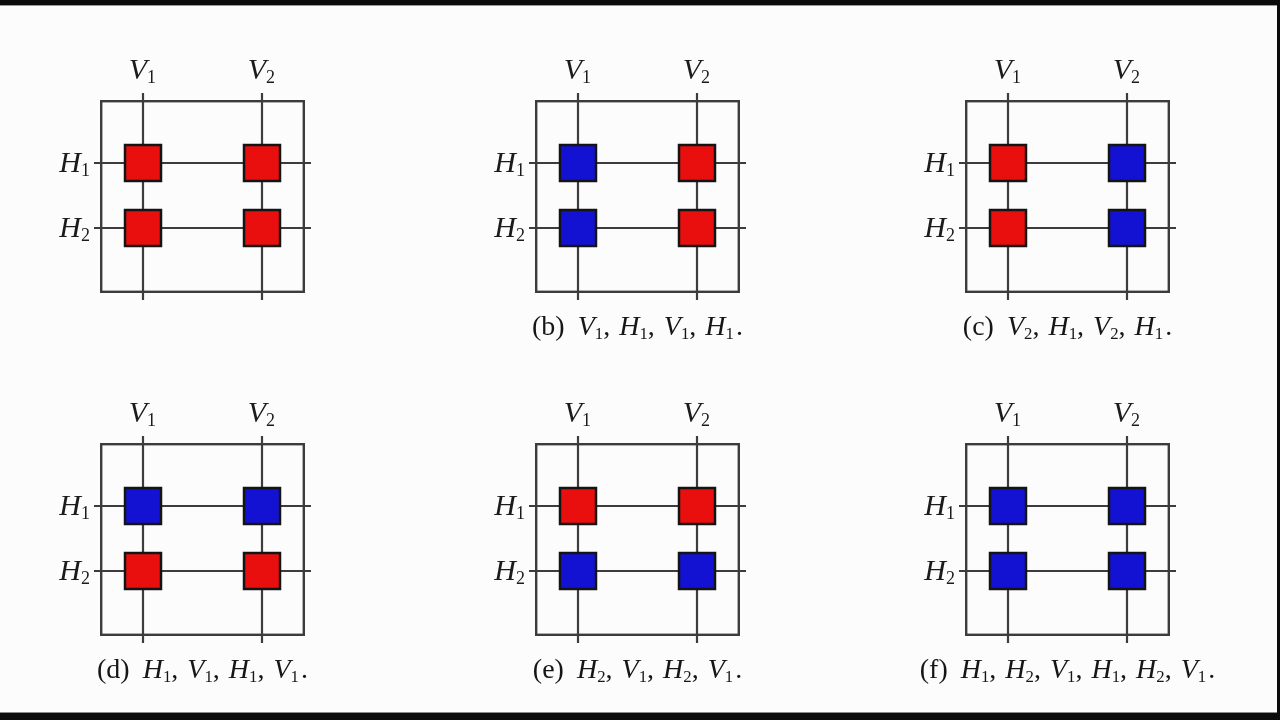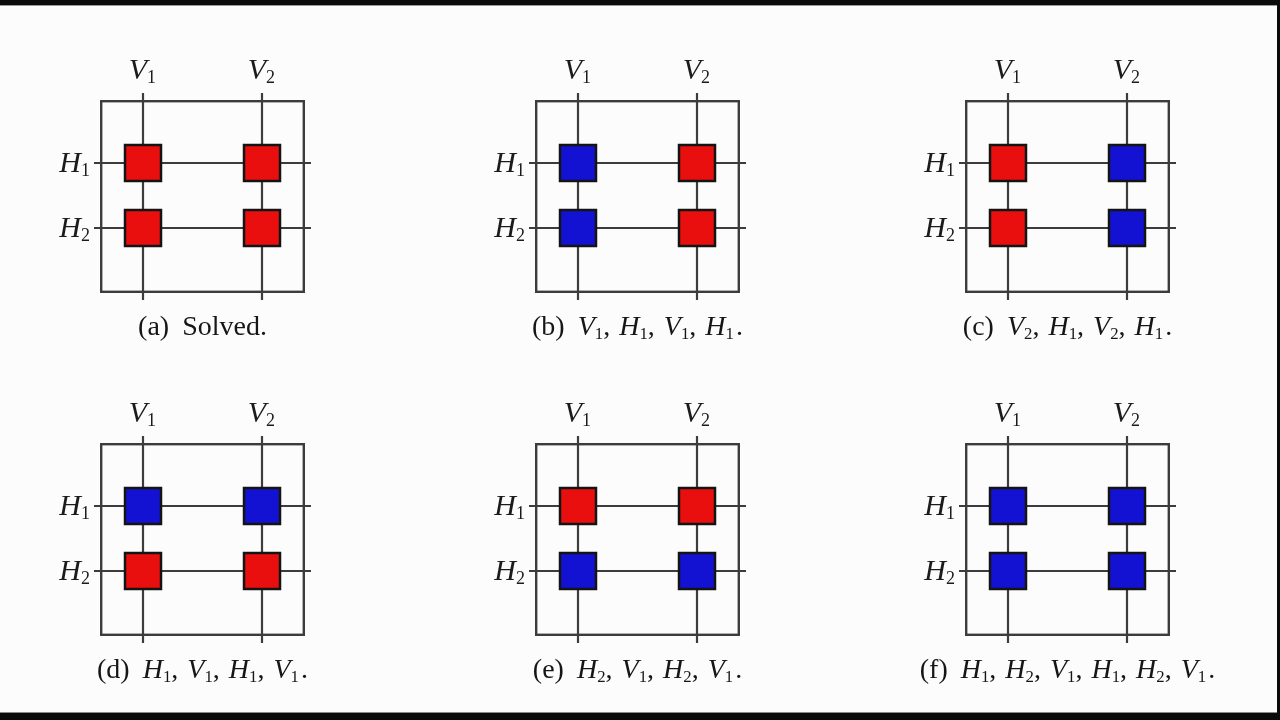--- a/index.html
+++ b/index.html
@@ -54,21 +54,20 @@
           <line x1="-6" y1="128" x2="211" y2="128" stroke="#3c3c3c" stroke-width="2.2"></line>
           <rect x="25" y="45" width="36" height="36" fill="#e90f0f" stroke="#141414" stroke-width="2.5"></rect>
           <rect x="144" y="45" width="36" height="36" fill="#e90f0f" stroke="#141414" stroke-width="2.5"></rect>
           <rect x="25" y="110" width="36" height="36" fill="#e90f0f" stroke="#141414" stroke-width="2.5"></rect>
           <rect x="144" y="110" width="36" height="36" fill="#e90f0f" stroke="#141414" stroke-width="2.5"></rect>
         </svg>
         <span class="axis-label col-label" style="left: 43px;"><i class="mv-base">V</i><sub class="mv-sub">1</sub></span>
         <span class="axis-label col-label" style="left: 162px;"><i class="mv-base">V</i><sub class="mv-sub">2</sub></span>
         <span class="axis-label row-label" style="top: 63px;"><i class="mv-base">H</i><sub class="mv-sub">1</sub></span>
         <span class="axis-label row-label" style="top: 128px;"><i class="mv-base">H</i><sub class="mv-sub">2</sub></span>
-        <div class="caption"><span class="cap-id">(a)</span><span class="cap-text">Solved.</span></div>
       </div>
       <div class="panel" style="left: 535px; top: 100px;">
         <svg width="205" height="193" viewBox="0 0 205 193" class="grid-svg">
           <rect x="1.2" y="1.2" width="202.6" height="190.6" fill="none" stroke="#3c3c3c" stroke-width="2.4"></rect>
           <line x1="43" y1="-7" x2="43" y2="200" stroke="#3c3c3c" stroke-width="2.2"></line>
           <line x1="162" y1="-7" x2="162" y2="200" stroke="#3c3c3c" stroke-width="2.2"></line>
           <line x1="-6" y1="63" x2="211" y2="63" stroke="#3c3c3c" stroke-width="2.2"></line>
           <line x1="-6" y1="128" x2="211" y2="128" stroke="#3c3c3c" stroke-width="2.2"></line>
           <rect x="25" y="45" width="36" height="36" fill="#1312d3" stroke="#141414" stroke-width="2.5"></rect>
           <rect x="144" y="45" width="36" height="36" fill="#e90f0f" stroke="#141414" stroke-width="2.5"></rect>

